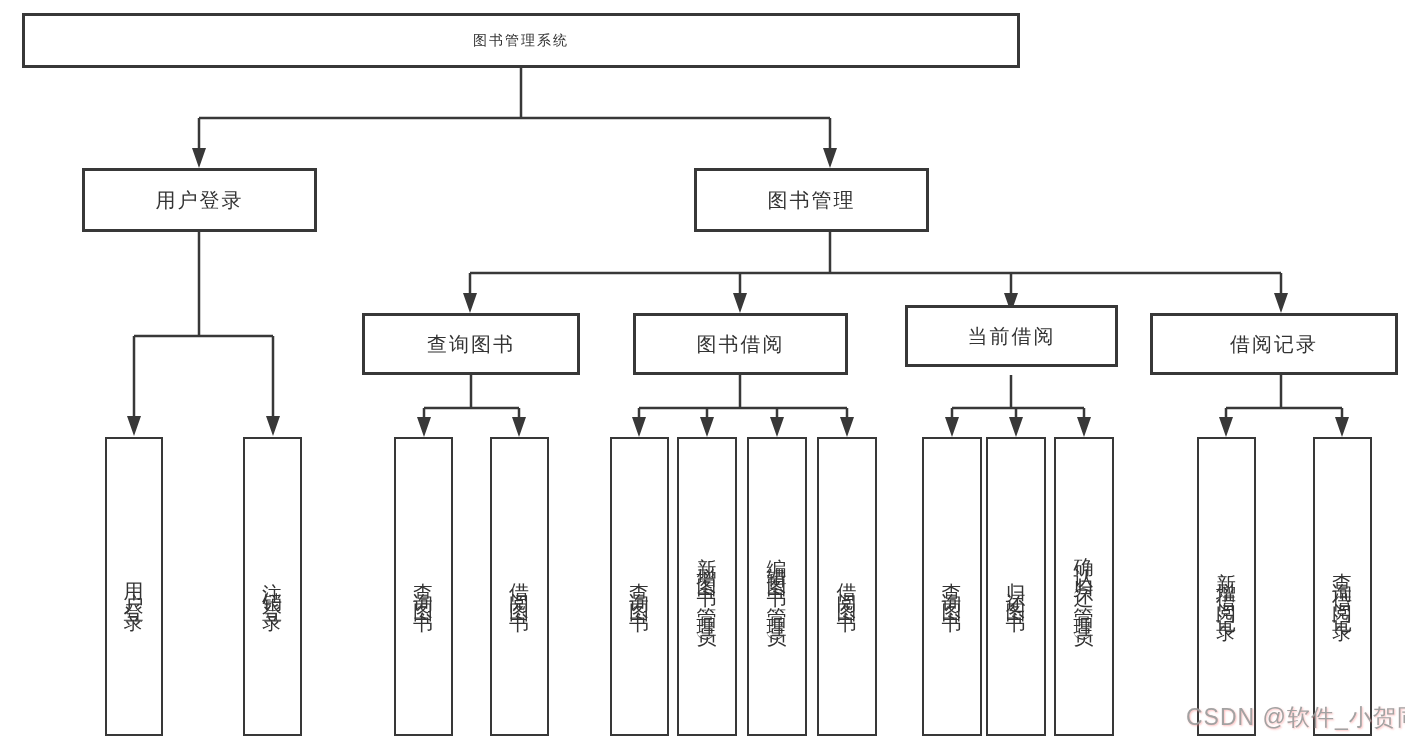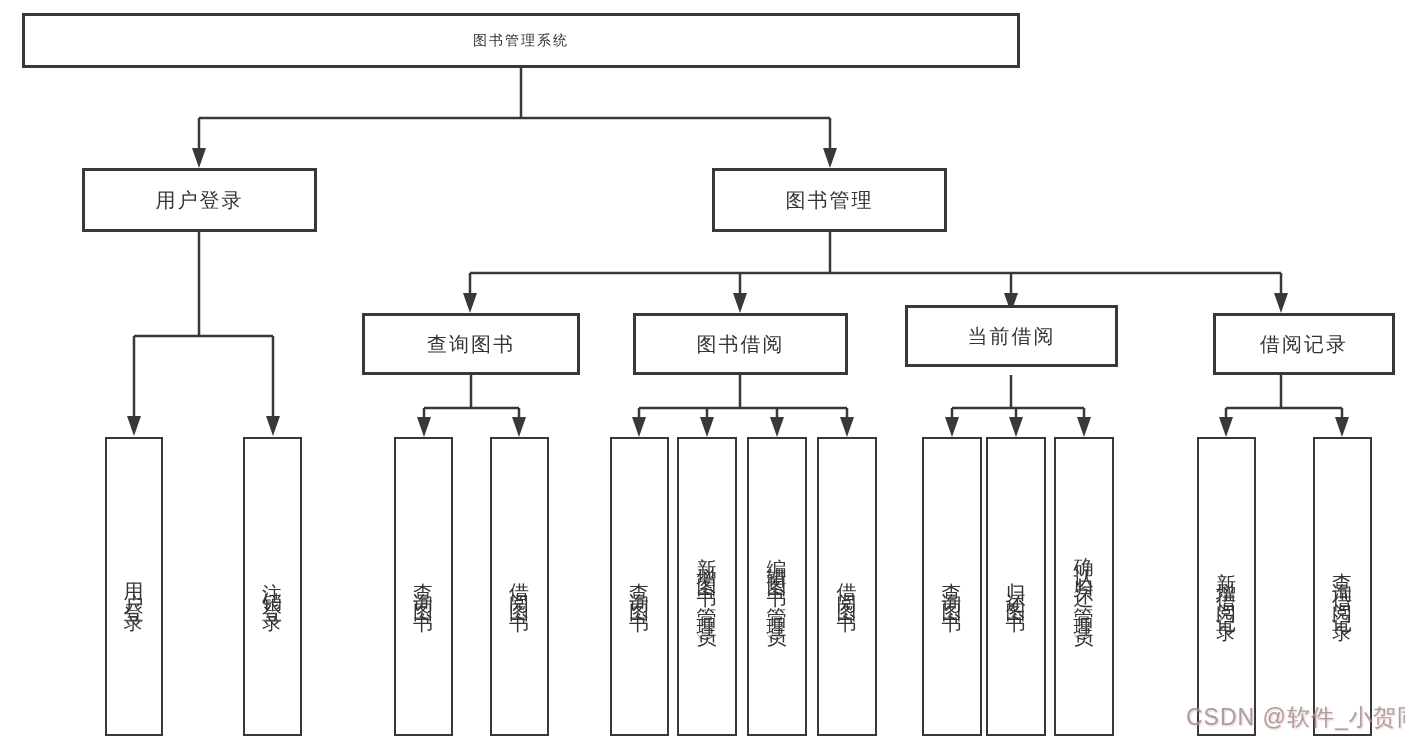--- a/index.html
+++ b/index.html
@@ -54,34 +54,34 @@
       M1219 417 L1226 437 L1233 417 Z  M1335 417 L1342 437 L1349 417 Z"></path>
   </svg>
 
   <div class="box h root" style="left:22px;top:13px;width:998px;height:55px">
     <span>图书管理系统</span>
   </div>
 
   <div class="box h" style="left:82px;top:168px;width:235px;height:64px">
     <span>用户登录</span>
   </div>
-  <div class="box h" style="left:712px;top:168px;width:235px;height:64px">
+  <div class="box h" style="left:694px;top:168px;width:235px;height:64px">
     <span>图书管理</span>
   </div>
 
   <div class="box h" style="left:362px;top:313px;width:218px;height:62px">
     <span>查询图书</span>
   </div>
   <div class="box h" style="left:633px;top:313px;width:215px;height:62px">
     <span>图书借阅</span>
   </div>
   <div class="box h" style="left:905px;top:305px;width:213px;height:62px">
     <span>当前借阅</span>
   </div>
-  <div class="box h" style="left:1213px;top:313px;width:182px;height:62px">
+  <div class="box h" style="left:1150px;top:313px;width:248px;height:62px">
     <span>借阅记录</span>
   </div>
 
   <div class="box v" style="left:105px;top:437px;width:58px;height:299px">
     <span>用户登录</span>
   </div>
   <div class="box v" style="left:243px;top:437px;width:59px;height:299px">
     <span>注销登录</span>
   </div>
 

